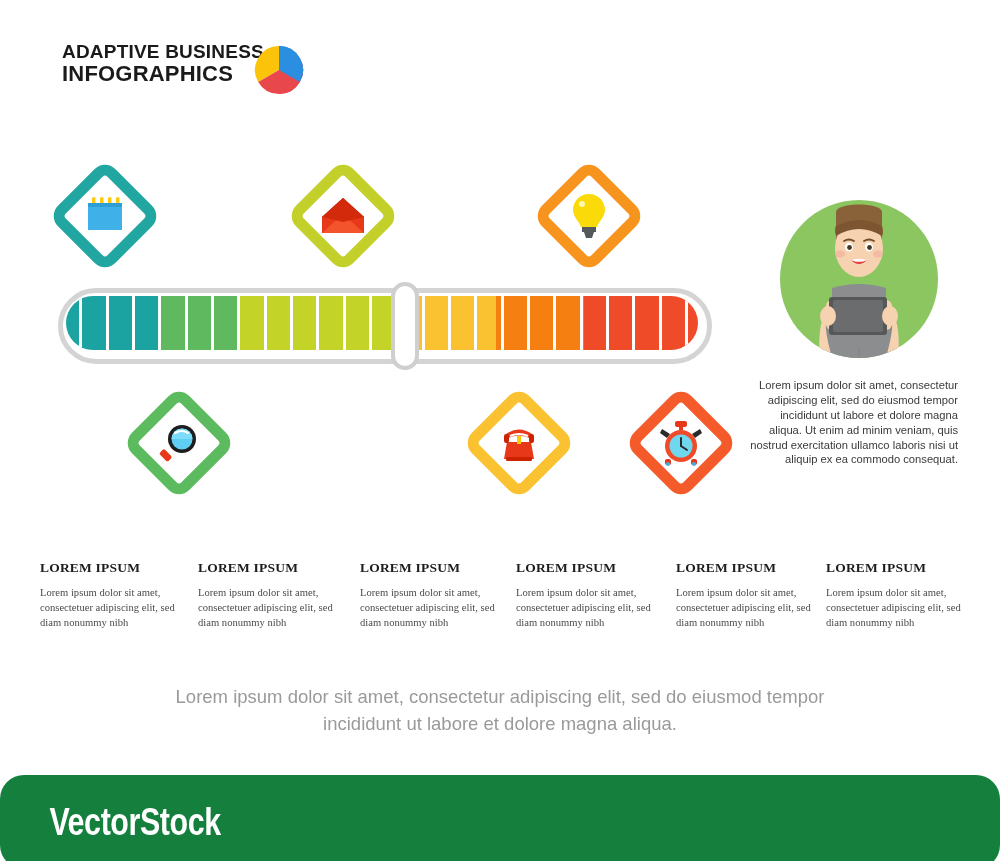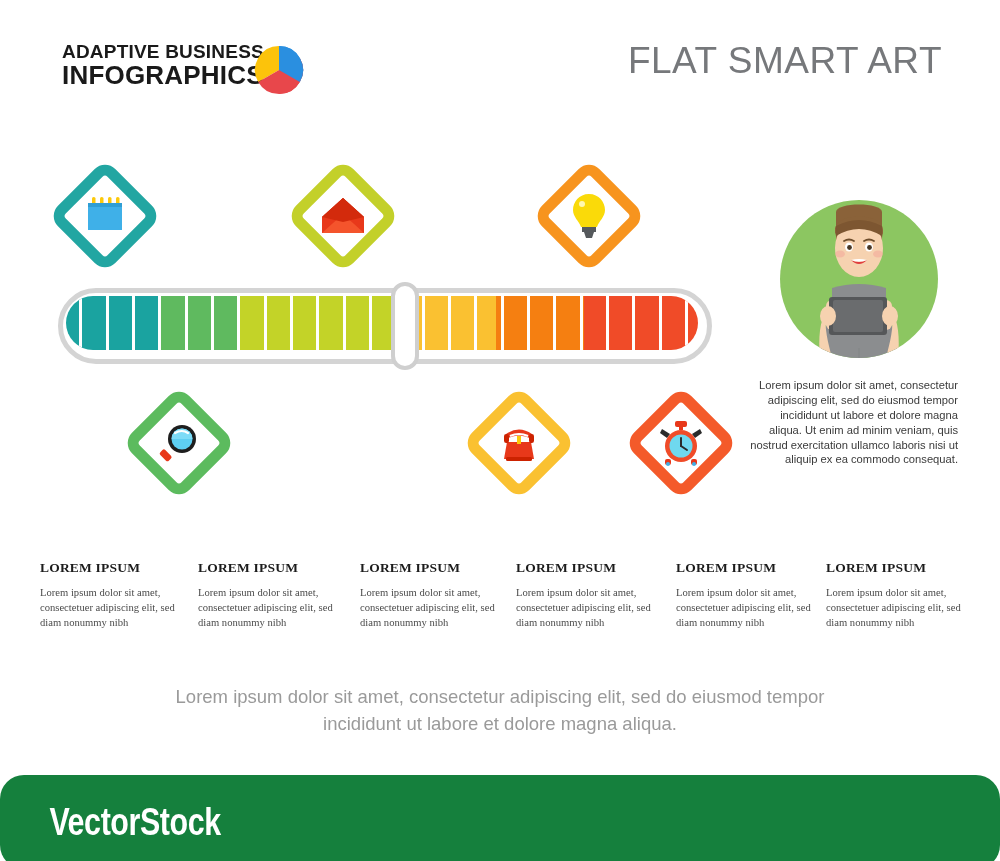--- a/index.html
+++ b/index.html
@@ -12,21 +12,21 @@
   }
   .canvas { position: absolute; left: 0; top: 0; width: 1000px; height: 657px; background:#fff; }
 
   
   .brand { position: absolute; left: 62px; top: 42px; }
   .brand-line1 {
     font-size: 19px; font-weight: bold; letter-spacing: .2px;
     color: #1a1a1a; line-height: 1.05;
   }
   .brand-line2 {
-    font-size: 26px; font-weight: bold; letter-spacing: .2px;
+    font-size: 22px; font-weight: bold; letter-spacing: .2px;
     color: #1a1a1a; line-height: 1.05;
   }
   .brand-pie {
     position: absolute; left: 253px; top: 44px;
     width: 52px; height: 52px;
   }
   .page-title {
     position: absolute; right: 58px; top: 40px;
     font-size: 37px; color: #76787b; letter-spacing: .5px;
     font-weight: normal; white-space: nowrap;
@@ -129,21 +129,20 @@
   <div class="brand-pie">
     <svg width="52" height="52" viewBox="0 0 52 52">
       <path d="M26 26 L26 2 A24 24 0 0 1 46.8 38 Z" fill="#2a8fe0"></path>
       <path d="M26 26 L46.8 38 A24 24 0 0 1 5.2 38 Z" fill="#e8474b" transform="rotate(-60 26 26)"></path>
       <path d="M26 26 L5.2 38 A24 24 0 0 1 26 2 Z" fill="#fcc30b"></path>
       <path d="M26 26 L46.8 38 A24 24 0 0 1 5.2 38 Z" fill="#e8474b"></path>
       <path d="M26 26 L26 2 A24 24 0 0 1 46.8 38 Z" fill="#2a8fe0"></path>
     </svg>
   </div>
 
-  <div class="page-title">FLAT SMART ART</div>
 
   <div class="diamond" style="left:44px; top:155px; width:122px; height:122px;">
     <svg class="dshape" viewBox="0 0 122 122">
       <rect x="26" y="26" width="70" height="70" rx="9" fill="none" stroke="#22a6a2" stroke-width="11" transform="rotate(45 61 61)"></rect>
     </svg>
     <svg class="dicon" width="44" height="42" viewBox="0 0 44 42">
       <rect x="5" y="8" width="34" height="27" fill="#3fb0e8"></rect>
       <rect x="9" y="2" width="3.5" height="10" rx="1.6" fill="#fcc90b"></rect>
       <rect x="17" y="2" width="3.5" height="10" rx="1.6" fill="#fcc90b"></rect>
       <rect x="25" y="2" width="3.5" height="10" rx="1.6" fill="#fcc90b"></rect>

